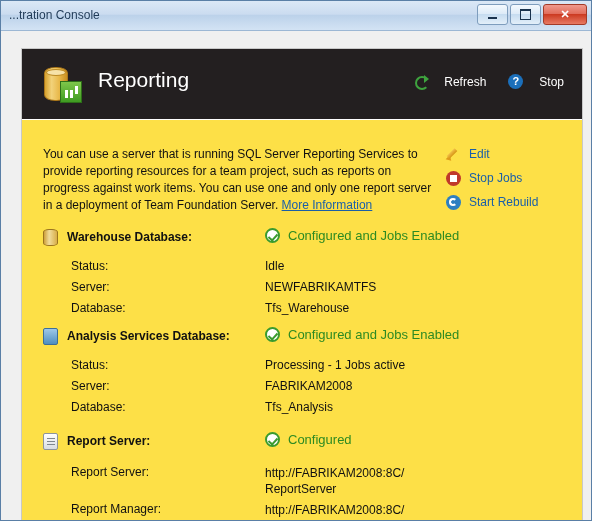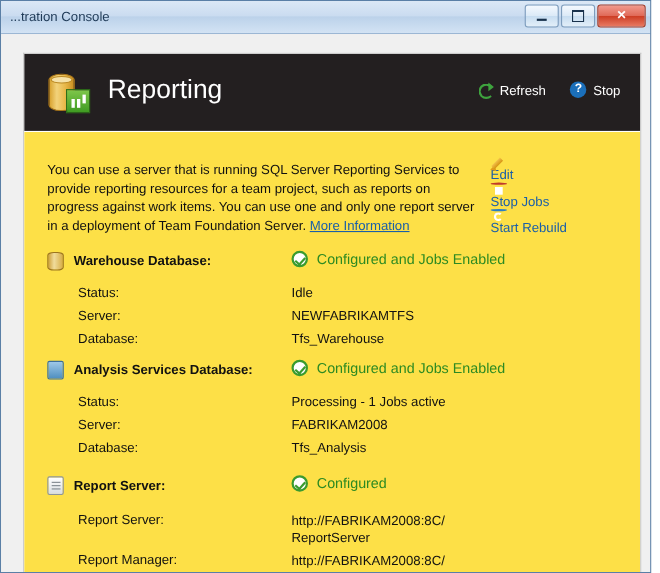--- a/index.html
+++ b/index.html
@@ -150,35 +150,35 @@
     position: absolute;
     left: 4px; bottom: 4px;
     width: 3px; height: 8px;
     background: #ffffff;
     box-shadow: 5px 0 0 #ffffff, 10px -4px 0 #ffffff;
   }
   .hdr-title {
     position: absolute;
     left: 76px;
     top: 19px;
-    font-size: 24px;
+    font-size: 21px;
     color: #ffffff;
   }
   .hdr-actions {
     position: absolute;
     right: 18px;
     top: 25px;
     display: flex;
     align-items: center;
     gap: 22px;
   }
   .hdr-action {
     display: flex;
     align-items: center;
-    gap: 6px;
+    gap: 16px;
     color: #ffffff;
     font-size: 12px;
     cursor: pointer;
   }
   .ico-refresh {
     width: 14px; height: 14px;
     position: relative;
   }
   .ico-refresh:before {
     content: "";
@@ -234,24 +234,24 @@
 
   
   .tasks {
     position: absolute;
     right: 16px;
     top: 22px;
     width: 120px;
   }
   .task {
     display: flex;
+    align-items: center;
     gap: 8px;
     height: 24px;
     cursor: pointer;
-    flex-direction: column;
   }
   .task .label {
     color: #1a5fa8;
     font-size: 12px;
   }
   .ico-edit {
     width: 15px; height: 15px;
     position: relative;
   }
   .ico-edit:before {

